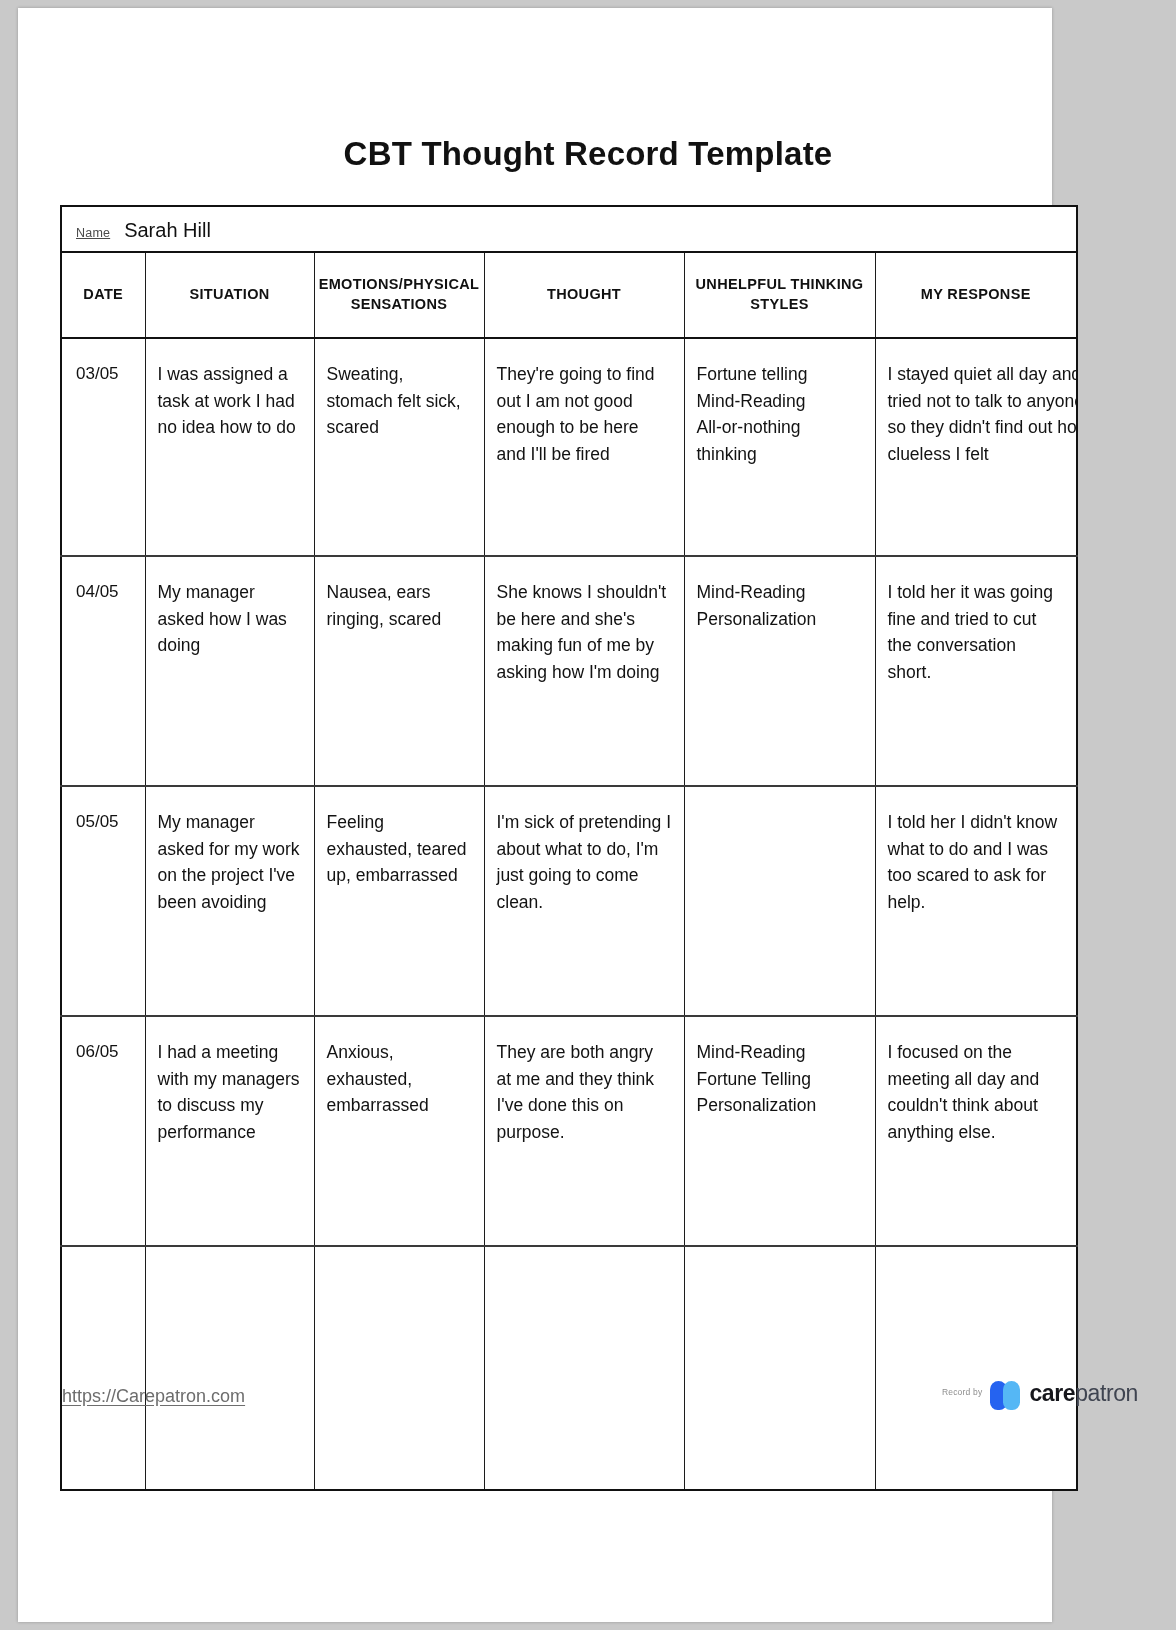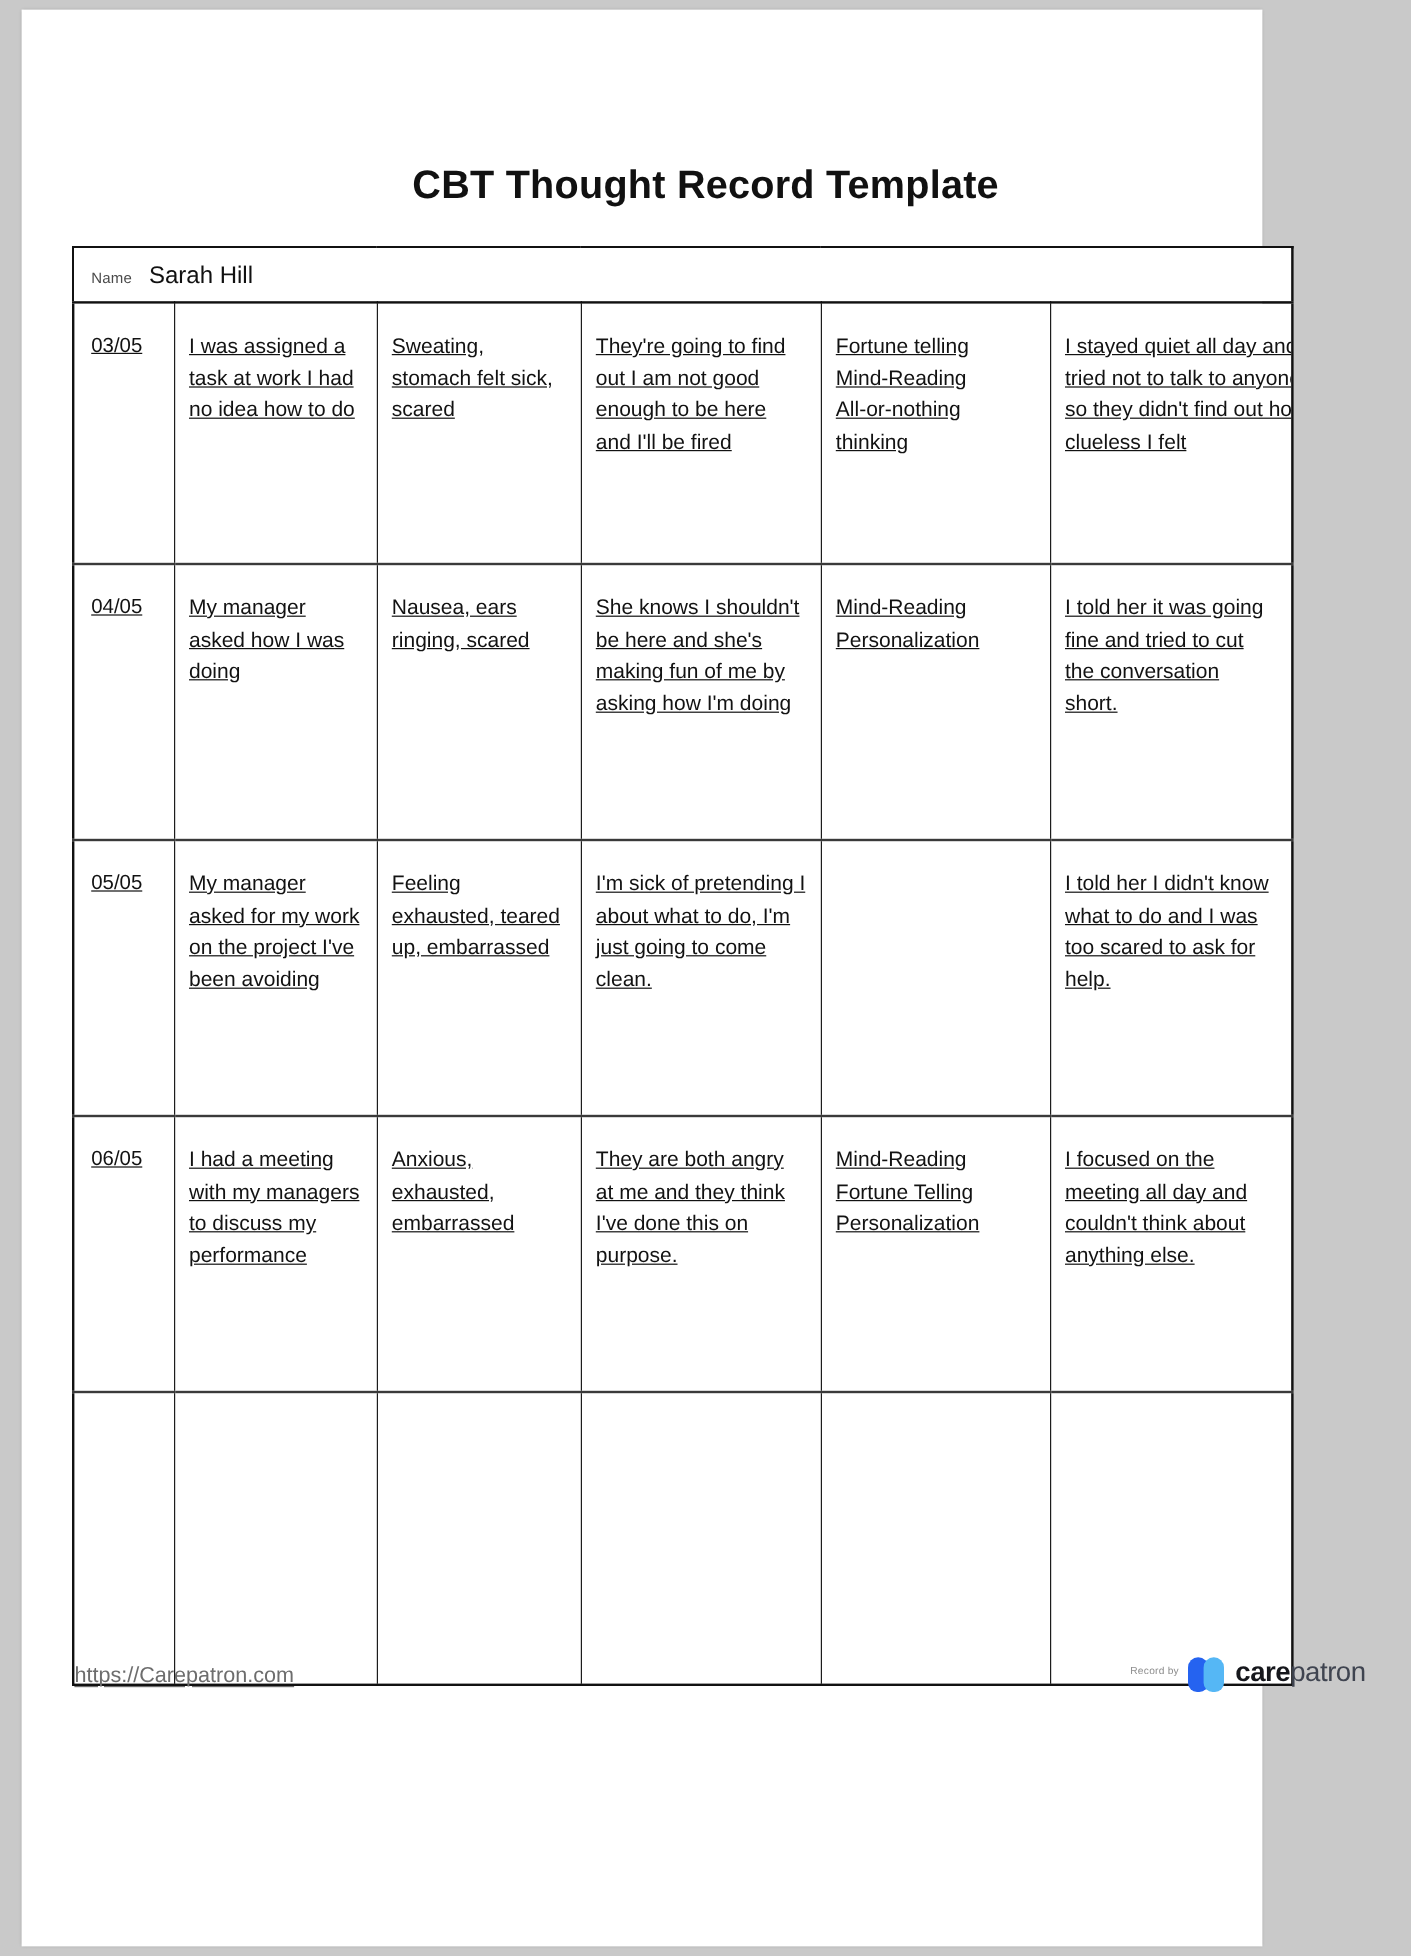--- a/index.html
+++ b/index.html
@@ -65,20 +65,21 @@
   .name-inner {
     display: flex;
     align-items: baseline;
     padding: 12px 0 0 14px;
   }
   .name-label {
     font-size: 12.5px;
     color: #4a4a4a;
     margin-right: 14px;
     letter-spacing: 0.2px;
+    text-decoration: underline;
   }
   .name-value {
     font-size: 20px;
     color: #111111;
   }
 
   
   .head-row td {
     height: 84px;
     text-align: center;
@@ -106,21 +107,20 @@
     padding-left: 14px;
   }
   .data-row.r1 td { height: 184px; }
   .data-row.r2 td { height: 196px; }
   .data-row.r3 td { height: 196px; }
   .data-row.r4 td { height: 196px; }
   .data-row.r5 td { height: 210px; }
 
   .data-row td .cell-text {
     display: block;
-    text-decoration: underline;
   }
   
   .clip-cell .cell-text {
     width: 205px;
   }
 
   
   col.w-date  { width: 84px; }
   col.w-sit   { width: 169px; }
   col.w-emo   { width: 170px; }
@@ -219,20 +219,30 @@
 
       <tr>
         <td class="name-cell" colspan="6">
           <div class="name-inner">
             <span class="name-label">Name</span>
             <span class="name-value">Sarah Hill</span>
           </div>
         </td>
       </tr>
 
+      <tr class="head-row">
+        <td>DATE</td>
+        <td>SITUATION</td>
+        <td>EMOTIONS/PHYSICAL
+SENSATIONS</td>
+        <td>THOUGHT</td>
+        <td>UNHELPFUL
+THINKING STYLES</td>
+        <td>MY RESPONSE</td>
+      </tr>
 
       <tr class="data-row r1 sep-heavy">
         <td class="c-date"><span class="cell-text">03/05</span></td>
         <td><span class="cell-text">I was assigned a task at work I had no idea how to do</span></td>
         <td><span class="cell-text">Sweating, stomach felt sick, scared</span></td>
         <td><span class="cell-text">They're going to find out I am not good enough to be here and I'll be fired</span></td>
         <td><span class="cell-text">Fortune telling
 Mind-Reading
 All-or-nothing thinking</span></td>
         <td class="clip-cell"><span class="cell-text">I stayed quiet all day and tried not to talk to anyone so they didn't find out how clueless I felt</span></td>

